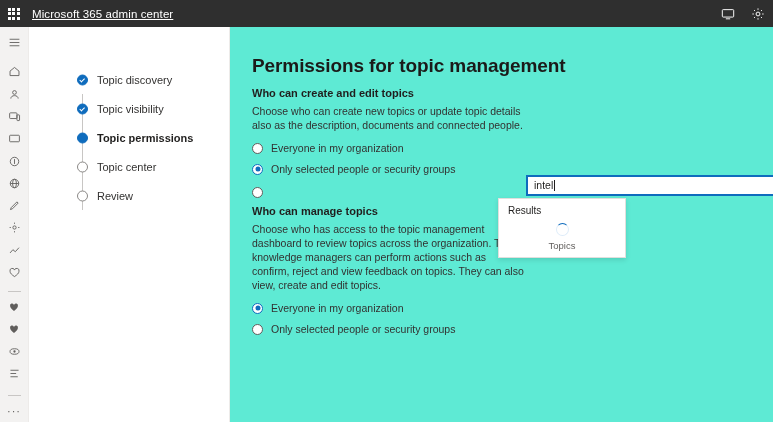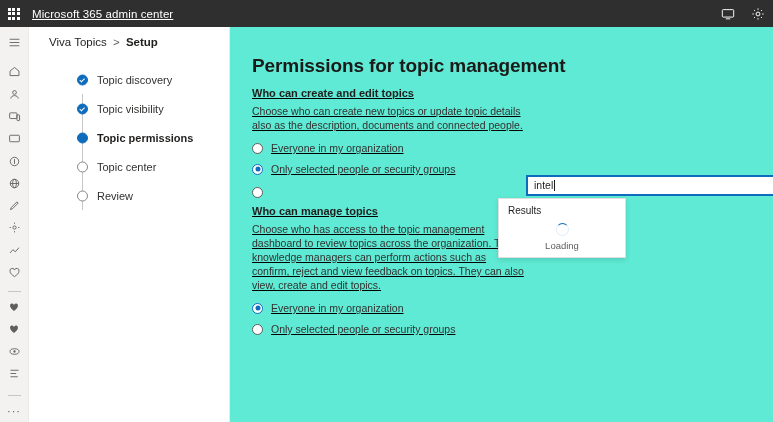--- a/index.html
+++ b/index.html
@@ -163,21 +163,20 @@
     top: 28px; left: 22px;
     font-size: 19px;
     font-weight: bold;
     color: #1b1a19;
     letter-spacing: -.1px;
   }
   .section {
     position: absolute;
     left: 22px;
     width: 300px;
-    text-decoration: underline;
   }
   .section-head {
     font-size: 11px;
     font-weight: bold;
     color: #201f1e;
     margin-bottom: 5px;
   }
   .section-desc {
     font-size: 10.5px;
     color: #323130;
@@ -397,25 +396,20 @@
     </svg>
   </div>
   <div class="rail-sep" style="margin-top:10px;"></div>
   <div class="rail-item">
     <span class="rail-dots">···</span>
   </div>
 </div>
 
 <div class="nav-panel">
 
-  <div class="breadcrumb">
-    <span class="crumb-link">Viva Topics</span>
-    <span class="crumb-sep">&gt;</span>
-    <span class="crumb-current">Setup</span>
-  </div>
 
   <div class="stepper">
 
     <div class="step">
       <span class="step-dot done"></span>
       <span class="step-line"></span>
       <span class="step-label">Topic discovery</span>
     </div>
 
     <div class="step">
@@ -485,18 +479,18 @@
 
   <div class="picker-wrap">
     <div class="picker-input">
       <span class="picker-text">intel</span>
         <span class="caret"></span>
     </div>
     <div class="picker-dropdown">
       <div class="dropdown-header">Results</div>
       <div class="dropdown-body">
         <div class="spinner"></div>
-        <div class="loading-text">Loading</div>
+        <div class="loading-text">Topics</div>
       </div>
     </div>
   </div>
 
 </div>
 
 </body></html>

